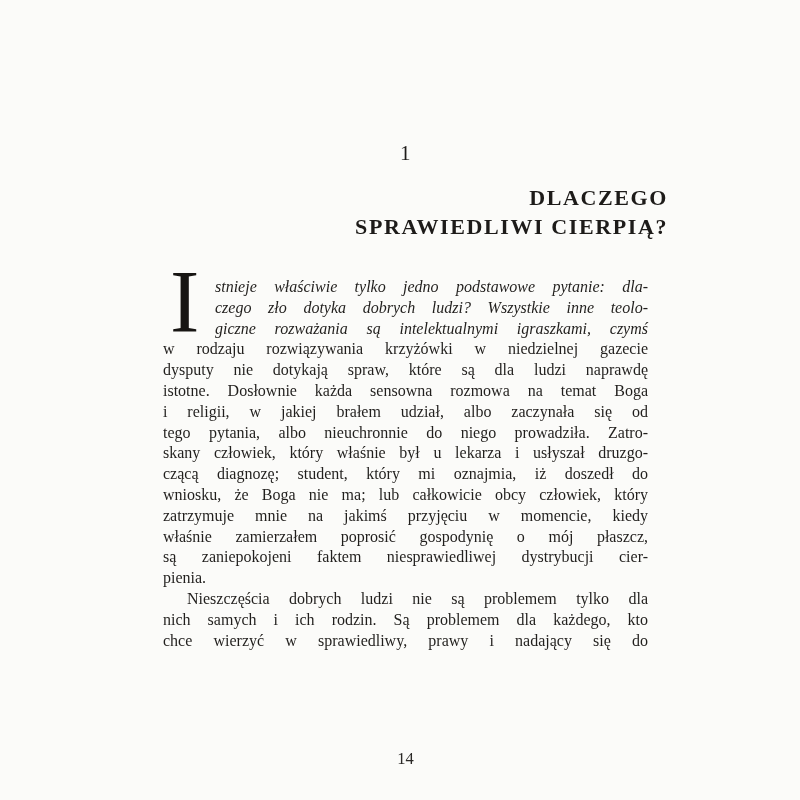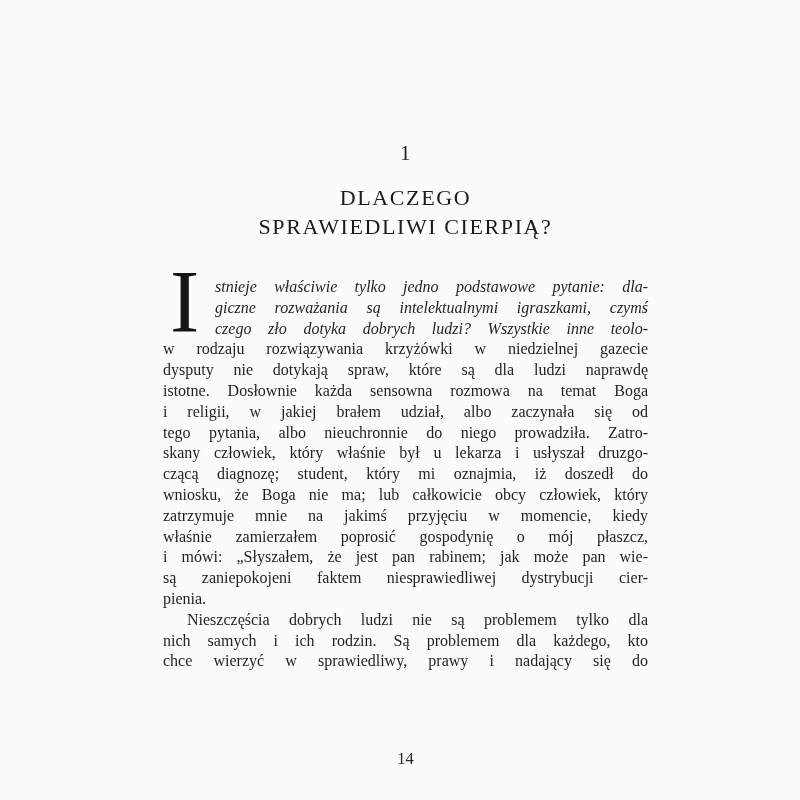--- a/index.html
+++ b/index.html
@@ -26,23 +26,23 @@
     width: 100%;
     text-align: center;
     font-size: 21px;
     letter-spacing: 0.5px;
     color: #1d1b19;
   }
   .title {
     position: absolute;
     left: -20px; top: 184px;
     width: 525px;
-    text-align: center;
+    text-align: right;
     font-size: 22px;
-    font-weight: normal;
+    font-weight: bold;
     line-height: 28.5px;
     letter-spacing: 1.6px;
     color: #1d1b19;
   }
   .body-text {
     position: absolute;
     left: 0; top: 277px;
     width: 485px;
   }
   .paragraph { position: relative; }
@@ -83,33 +83,32 @@
 
     <h1 class="title">
       <span>DLACZEGO</span><br>
       <span>SPRAWIEDLIWI CIERPIĄ?</span>
     </h1>
 
     <div class="body-text" id="body-container">
         <div class="paragraph">
           <span class="dropcap">I</span>
           <div class="line inset">stnieje właściwie tylko jedno podstawowe pytanie: dla-</div>
+          <div class="line inset">czego zło dotyka dobrych ludzi? Wszystkie inne teolo-</div>
           <div class="line inset">giczne rozważania są intelektualnymi igraszkami, czymś</div>
-          <div class="line inset">czego zło dotyka dobrych ludzi? Wszystkie inne teolo-</div>
           <div class="line">w rodzaju rozwiązywania krzyżówki w niedzielnej gazecie</div>
           <div class="line">dysputy nie dotykają spraw, które są dla ludzi naprawdę</div>
           <div class="line">istotne. Dosłownie każda sensowna rozmowa na temat Boga</div>
           <div class="line">i religii, w jakiej brałem udział, albo zaczynała się od</div>
           <div class="line">tego pytania, albo nieuchronnie do niego prowadziła. Zatro-</div>
           <div class="line">skany człowiek, który właśnie był u lekarza i usłyszał druzgo-</div>
           <div class="line">czącą diagnozę; student, który mi oznajmia, iż doszedł do</div>
           <div class="line">wniosku, że Boga nie ma; lub całkowicie obcy człowiek, który</div>
           <div class="line">zatrzymuje mnie na jakimś przyjęciu w momencie, kiedy</div>
           <div class="line">właśnie zamierzałem poprosić gospodynię o mój płaszcz,</div>
-          <div class="line">i mówi: „Słyszałem, że jest pan rabinem; jak może pan wie-</div>
           <div class="line">są zaniepokojeni faktem niesprawiedliwej dystrybucji cier-</div>
           <div class="line noStretch">pienia.</div>
         </div>
         <div class="paragraph">
           <div class="line indent">Nieszczęścia dobrych ludzi nie są problemem tylko dla</div>
           <div class="line">nich samych i ich rodzin. Są problemem dla każdego, kto</div>
           <div class="line">chce wierzyć w sprawiedliwy, prawy i nadający się do</div>
         </div>
       </div>
 

